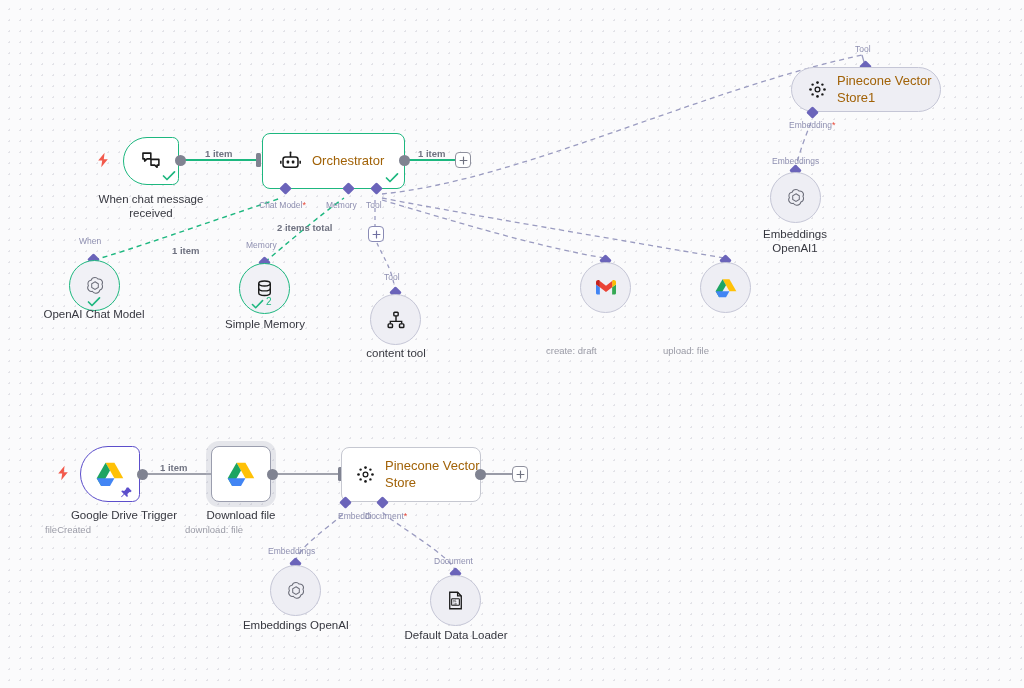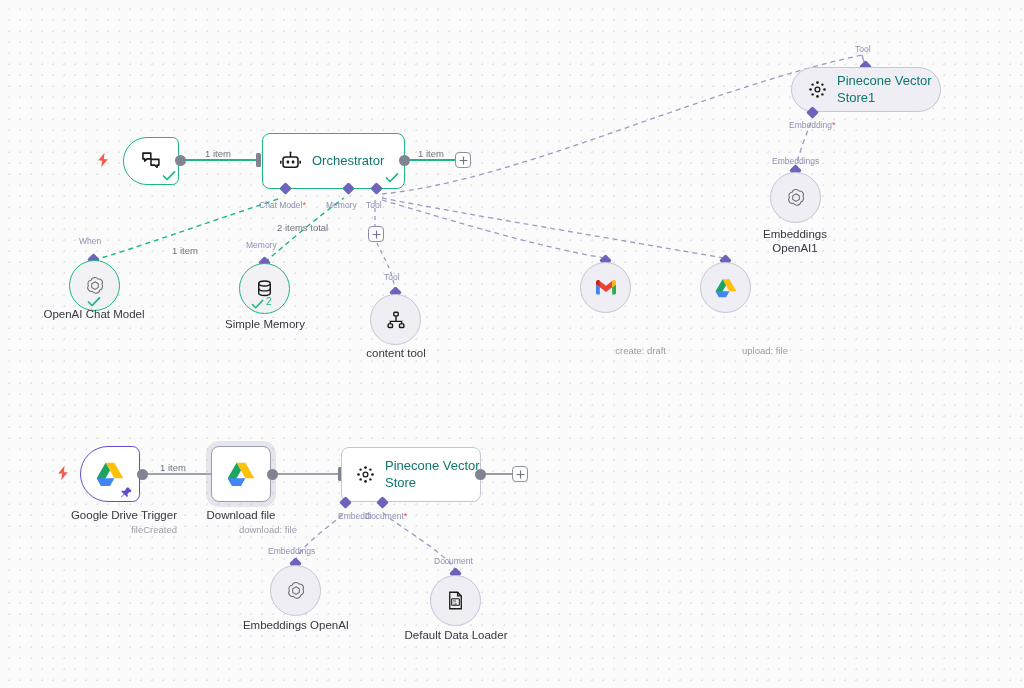--- a/index.html
+++ b/index.html
@@ -63,21 +63,21 @@
     border: 1.5px solid #c5c6d6;
     display: flex;
     align-items: center;
     justify-content: center;
     box-sizing: border-box;
   }
   .circle-node.ok { border-color: #1db77f; background: #f1f1f6; }
 
   .node-title {
     font-size: 13px;
-    color: #0f766e;
+    color: #a16207;
     line-height: 1.25;
     margin-left: 10px;
     font-family: "Liberation Sans", sans-serif;
   }
   .node-icon {
     display: flex;
     align-items: center;
     justify-content: center;
     flex: 0 0 auto;
   }
@@ -87,21 +87,21 @@
     position: absolute;
     text-align: center;
     font-size: 11.5px;
     color: #36373f;
     line-height: 1.2;
     white-space: pre-line;
     pointer-events: none;
   }
   .node-sublabel {
     position: absolute;
-    text-align: right;
+    text-align: left;
     font-size: 9.5px;
     color: #9a9ba6;
     line-height: 1.2;
     pointer-events: none;
   }
 
   
   .diamond {
     position: absolute;
     width: 9px;
@@ -153,20 +153,21 @@
   .plus-btn.sub { border-color: #8a8bb5; }
   .plus-btn svg { display: block; }
 
   .edge-label {
     position: absolute;
     font-size: 9.5px;
     color: #6f7280;
     background: transparent;
     white-space: nowrap;
     pointer-events: none;
+    font-weight: bold;
   }
 
   .status-check {
     position: absolute;
     pointer-events: none;
   }
   .mem-count {
     position: absolute;
     font-size: 10px;
     color: #1db77f;
@@ -229,20 +230,22 @@
       </svg>
     </span>
   </div>
   <svg class="status-check" style="left:162px; top:170px;" width="14" height="12" viewBox="0 0 14 12">
     <path d="M1.5 6 L5 9.5 L12.5 1.8" stroke="#1db77f" stroke-width="1.7" fill="none" stroke-linecap="round" stroke-linejoin="round"></path>
   </svg>
   <svg class="bolt" style="left:96px; top:152px;" width="14" height="16" viewBox="0 0 14 16">
     <path d="M8.6 0.8 L2.2 8.6 h4.0 L5.2 15.2 L11.8 7.2 h-4.0 z" fill="#f2594b"></path>
   </svg>
   <div class="out-dot ok" style="left:175px; top:155px;"></div>
+  <div class="node-label" style="left:86px; top:193px; width:130px;">When chat message
+received</div>
 
   <div class="edge-label" style="left:205px; top:148px;">1 item</div>
 
   <div class="in-stub" style="left:256px; top:153px;"></div>
   <div class="node rect-node ok" style="left:262px; top:133px; width:143px; height:56px; padding-left:16px;">
     <span class="node-icon">
       <svg width="23" height="23" viewBox="0 0 24 24" fill="none" stroke="#1a1a1a" stroke-width="1.6" stroke-linejoin="round">
         <rect x="4.2" y="7.4" width="15.6" height="10.6" rx="2.6"></rect>
         <path d="M12 3.2 v4.2"></path>
         <circle cx="12" cy="2.6" r="1.1" fill="#1a1a1a" stroke="none"></circle>

